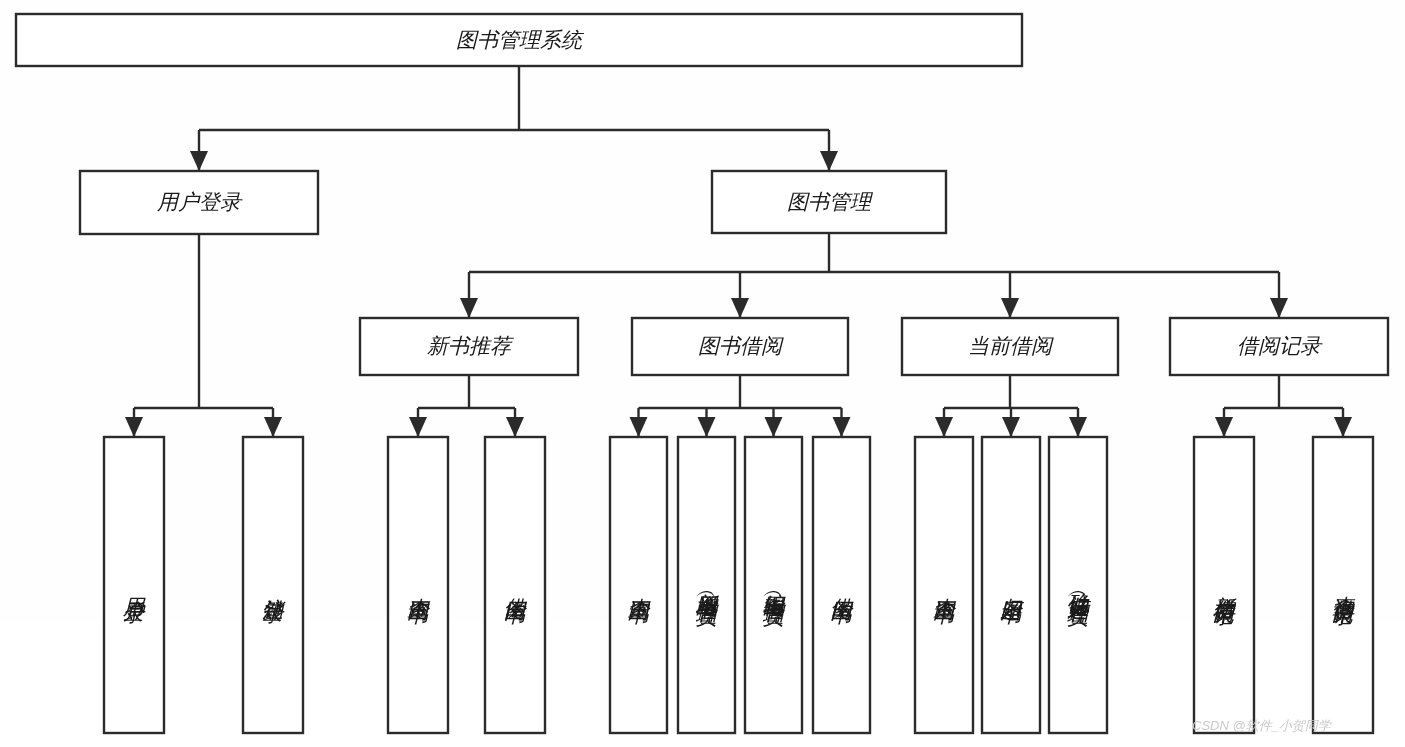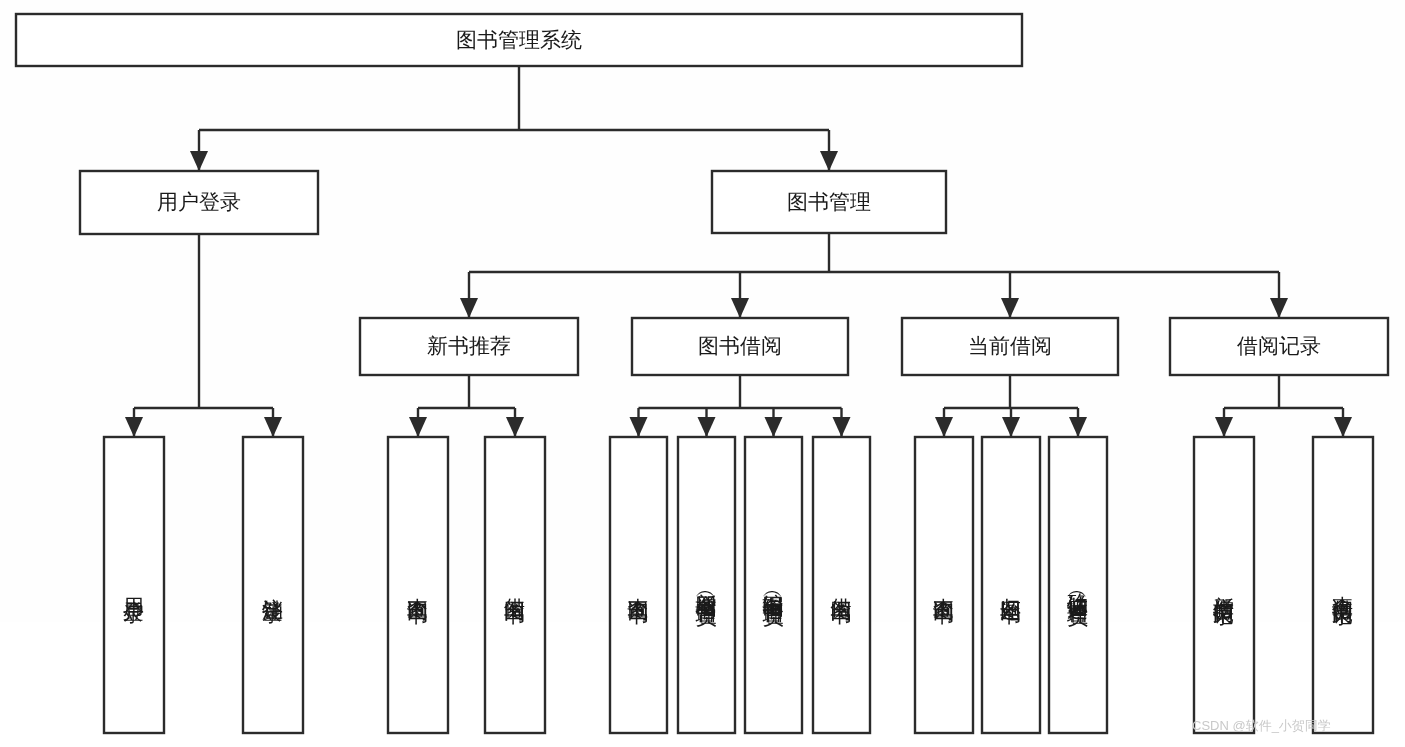--- a/index.html
+++ b/index.html
@@ -11,20 +11,21 @@
     width: 1405px;
     height: 747px;
     font-family: "Liberation Sans", "DejaVu Sans", sans-serif;
     overflow: hidden;
   }
   #diagram-root {
     position: relative;
     width: 1405px;
     height: 622px;
     background: #fefefe;
+    font-style: italic;
   }
   svg.diagram-canvas {
     position: absolute;
     top: 0;
     left: 0;
     width: 1405px;
     height: 747px;
   }
   .node-box {
     fill: #ffffff;

